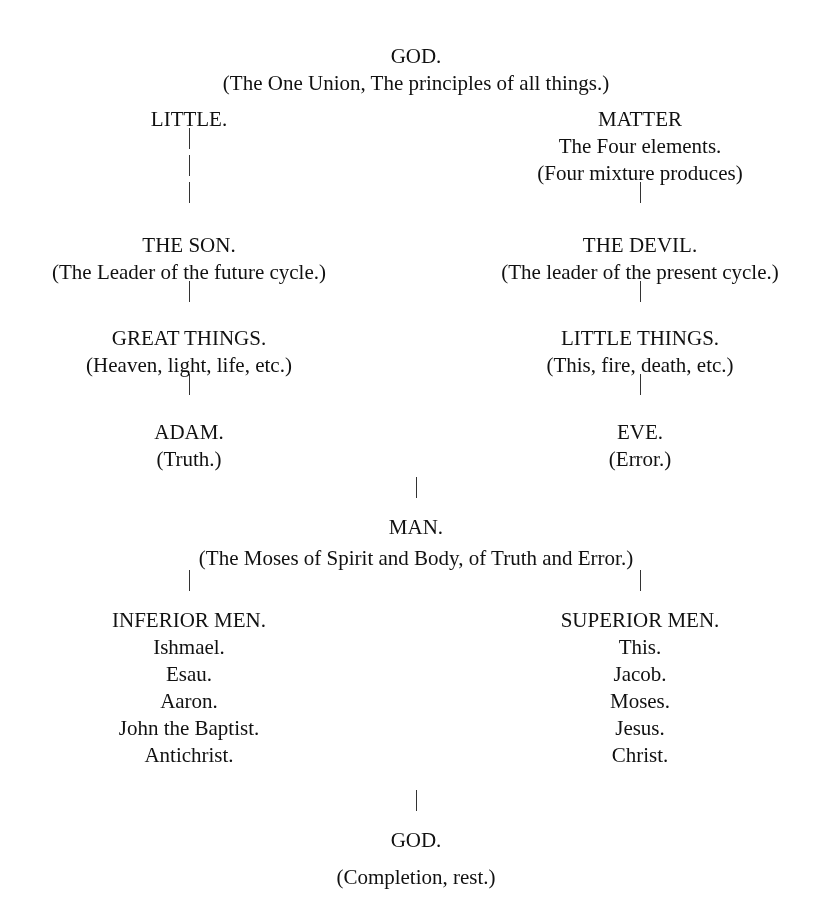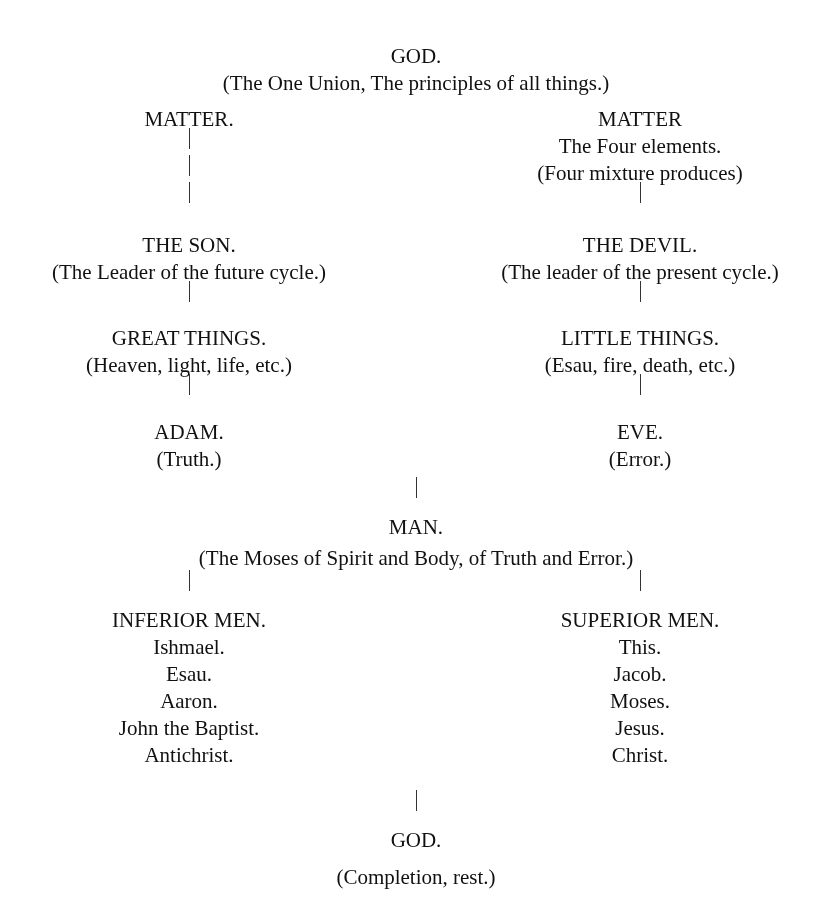--- a/index.html
+++ b/index.html
@@ -43,21 +43,21 @@
 <div>
 
   <div class="line" style="left:416px; top:34px;">
     <span>GOD.</span>
   </div>
   <div class="line" style="left:416px; top:61px;">
     <span>(The One Union, The principles of all things.)</span>
   </div>
 
   <div class="line" style="left:189px; top:97px;">
-    <span>MATTER.</span>
+    <span>LITTLE.</span>
   </div>
   <div class="bar" style="left:189px; top:128px; height:21px;"></div>
   <div class="bar" style="left:189px; top:155px; height:21px;"></div>
   <div class="bar" style="left:189px; top:182px; height:21px;"></div>
 
   <div class="line" style="left:640px; top:97px;">
     <span>MATTER</span>
   </div>
   <div class="line" style="left:640px; top:124px;">
     <span>The Four elements.</span>
@@ -88,21 +88,21 @@
   </div>
   <div class="line" style="left:189px; top:343px;">
     <span>(Heaven, light, life, etc.)</span>
   </div>
   <div class="bar" style="left:189px; top:374px; height:21px;"></div>
 
   <div class="line" style="left:640px; top:316px;">
     <span>LITTLE THINGS.</span>
   </div>
   <div class="line" style="left:640px; top:343px;">
-    <span>(Esau, fire, death, etc.)</span>
+    <span>(This, fire, death, etc.)</span>
   </div>
   <div class="bar" style="left:640px; top:374px; height:21px;"></div>
 
   <div class="line" style="left:189px; top:410px;">
     <span>ADAM.</span>
   </div>
   <div class="line" style="left:189px; top:437px;">
     <span>(Truth.)</span>
   </div>
 

